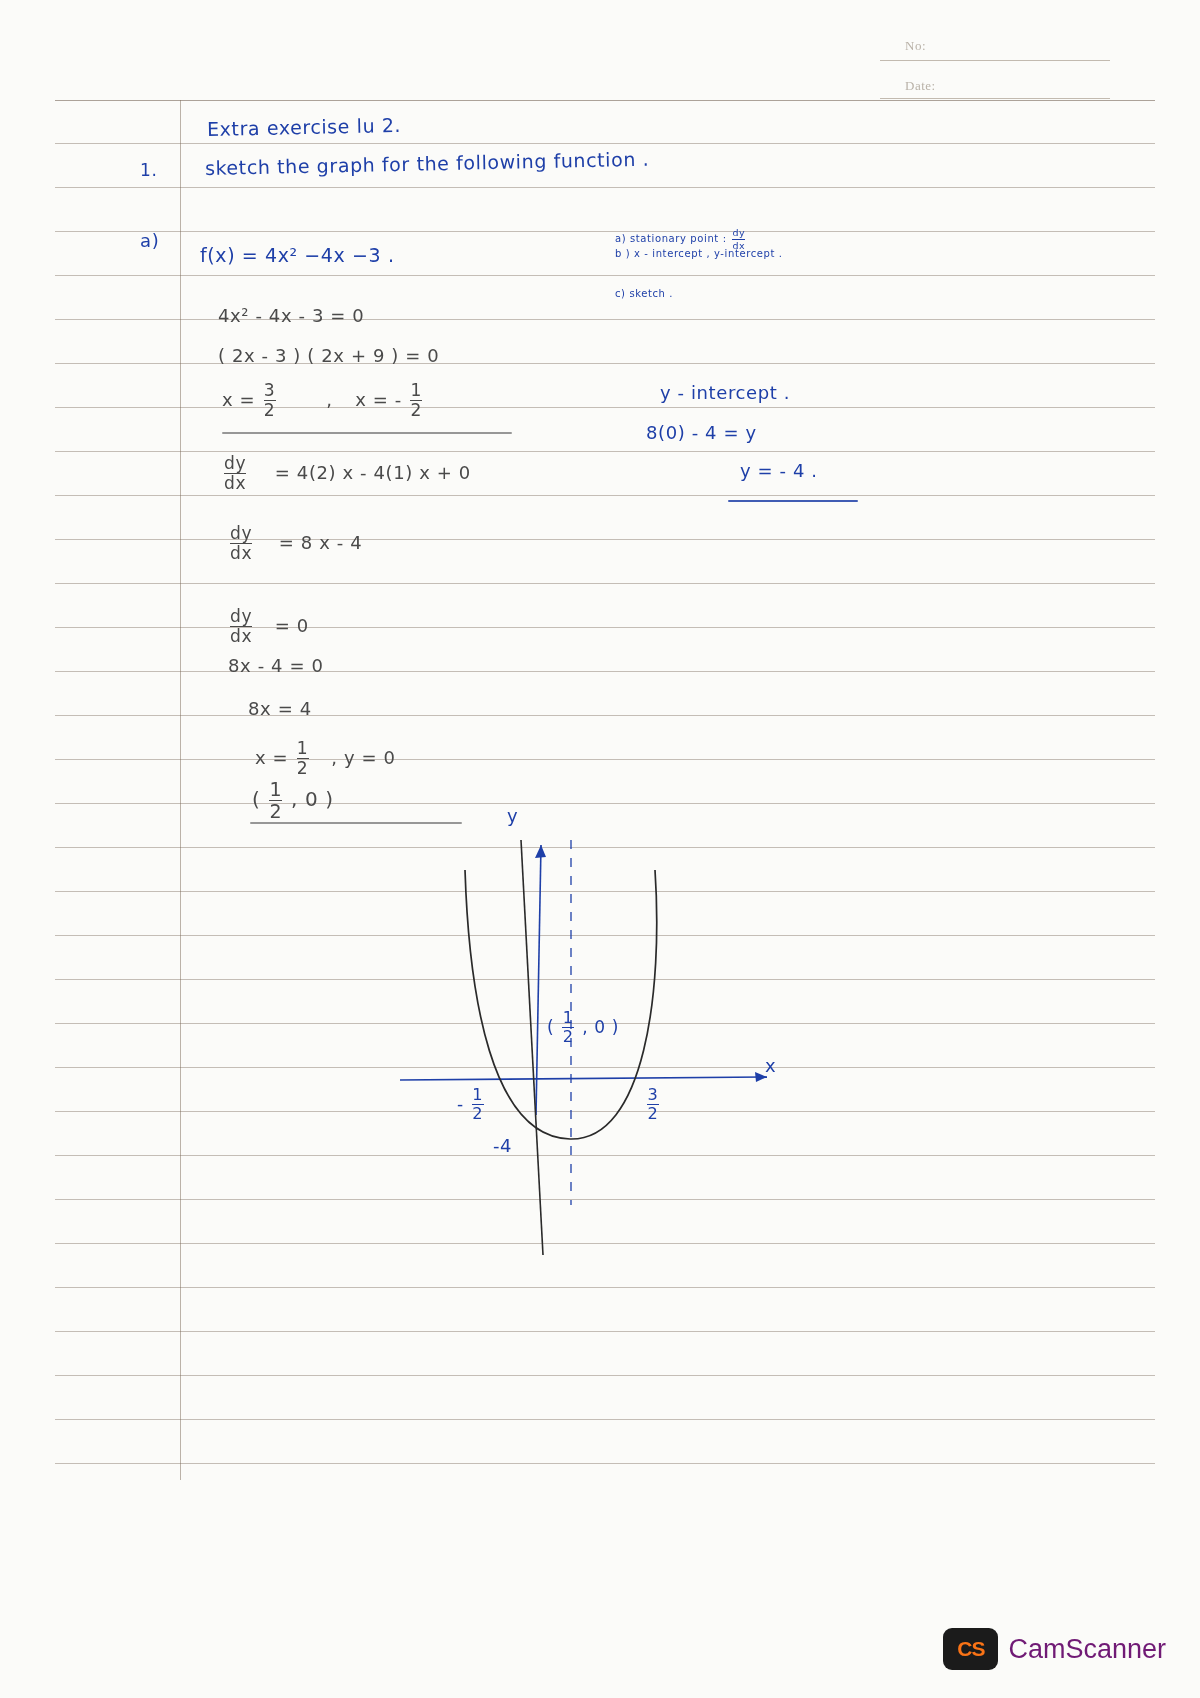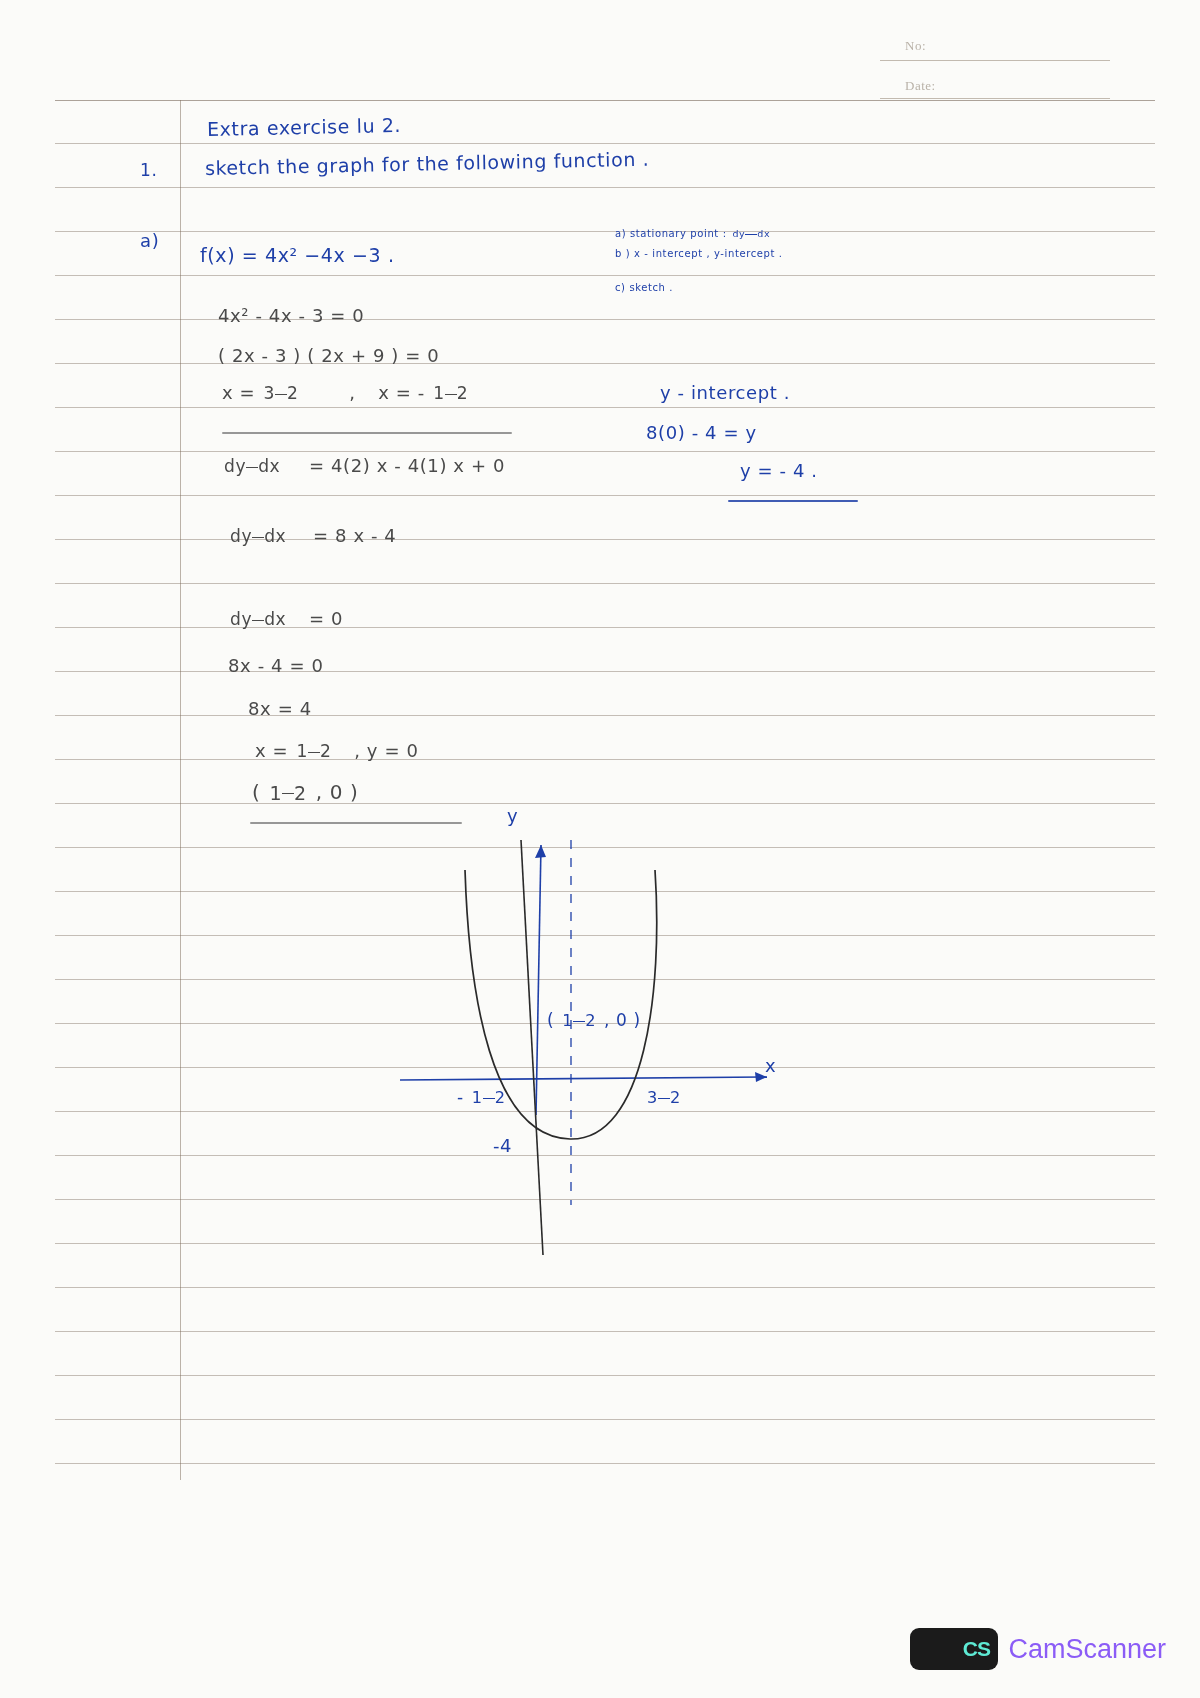--- a/index.html
+++ b/index.html
@@ -65,21 +65,21 @@
   .hw.s15 { font-size: 10px; }
   .hw.s17 { font-size: 17px; }
   .hw.s18 { font-size: 18px; }
   .hw.s19 { font-size: 19px; }
   .hw.s20 { font-size: 20px; }
   .slant { transform: rotate(-1.2deg); transform-origin: left center; }
 
   
   .frac {
     display: inline-flex;
-    flex-direction: row;
+    flex-direction: column;
     align-items: center;
     vertical-align: middle;
     line-height: 1;
     margin: 0 2px;
   }
   .frac .num { font-size: .95em; }
   .frac .bar {
     width: 100%;
     min-width: 12px;
     height: 1px;
@@ -111,37 +111,36 @@
   
   .cs {
     position: absolute;
     right: 34px;
     bottom: 28px;
     display: flex;
     align-items: center;
     gap: 10px;
   }
   .cs-badge {
-    width: 44px; height: 42px;
+    width: 55px; height: 42px;
     background: #1b1b1b;
     border-radius: 9px;
-    color: #5eead4;
+    color: #f97316;
     font-weight: bold;
     font-size: 21px;
     display: flex;
     align-items: center;
     justify-content: center;
     font-family: "Liberation Sans", sans-serif;
     letter-spacing: -1px;
-    padding-left: 44px;
   }
   .cs-text {
     font-family: "Liberation Sans", sans-serif;
     font-size: 27px;
-    color: #8b5cf6;
+    color: #701a75;
   }
 </style>
 </head>
 <body>
 
 <div class="page">
 
   <div class="rule" style="top:100px"></div>
   <div class="rule thin" style="top:143px"></div>
   <div class="rule thin" style="top:187px"></div>
@@ -191,21 +190,21 @@
 
   <div class="hw s15" style="left:615px; top:228px">
     <span>a) stationary   point :</span>
     <span class="frac">
       <span class="num">dy</span>
       <span class="bar"></span>
       <span class="den">dx</span>
     </span>
   </div>
   <div class="hw s15" style="left:615px; top:248px">b ) x - intercept  ,  y-intercept .</div>
-  <div class="hw s15" style="left:615px; top:282px">c) sketch .</div>
+  <div class="hw s15" style="left:615px; top:288px">c) sketch .</div>
 
   <div class="hw pencil s18" style="left:218px; top:305px">4x² - 4x - 3  = 0</div>
   <div class="hw pencil s18" style="left:218px; top:345px">( 2x - 3 ) ( 2x + 9 ) = 0</div>
 
   <div class="hw pencil s18" style="left:222px; top:382px">
     <span>x =</span>
     <span class="frac">
       <span class="num">3</span>
       <span class="bar"></span>
       <span class="den">2</span>

